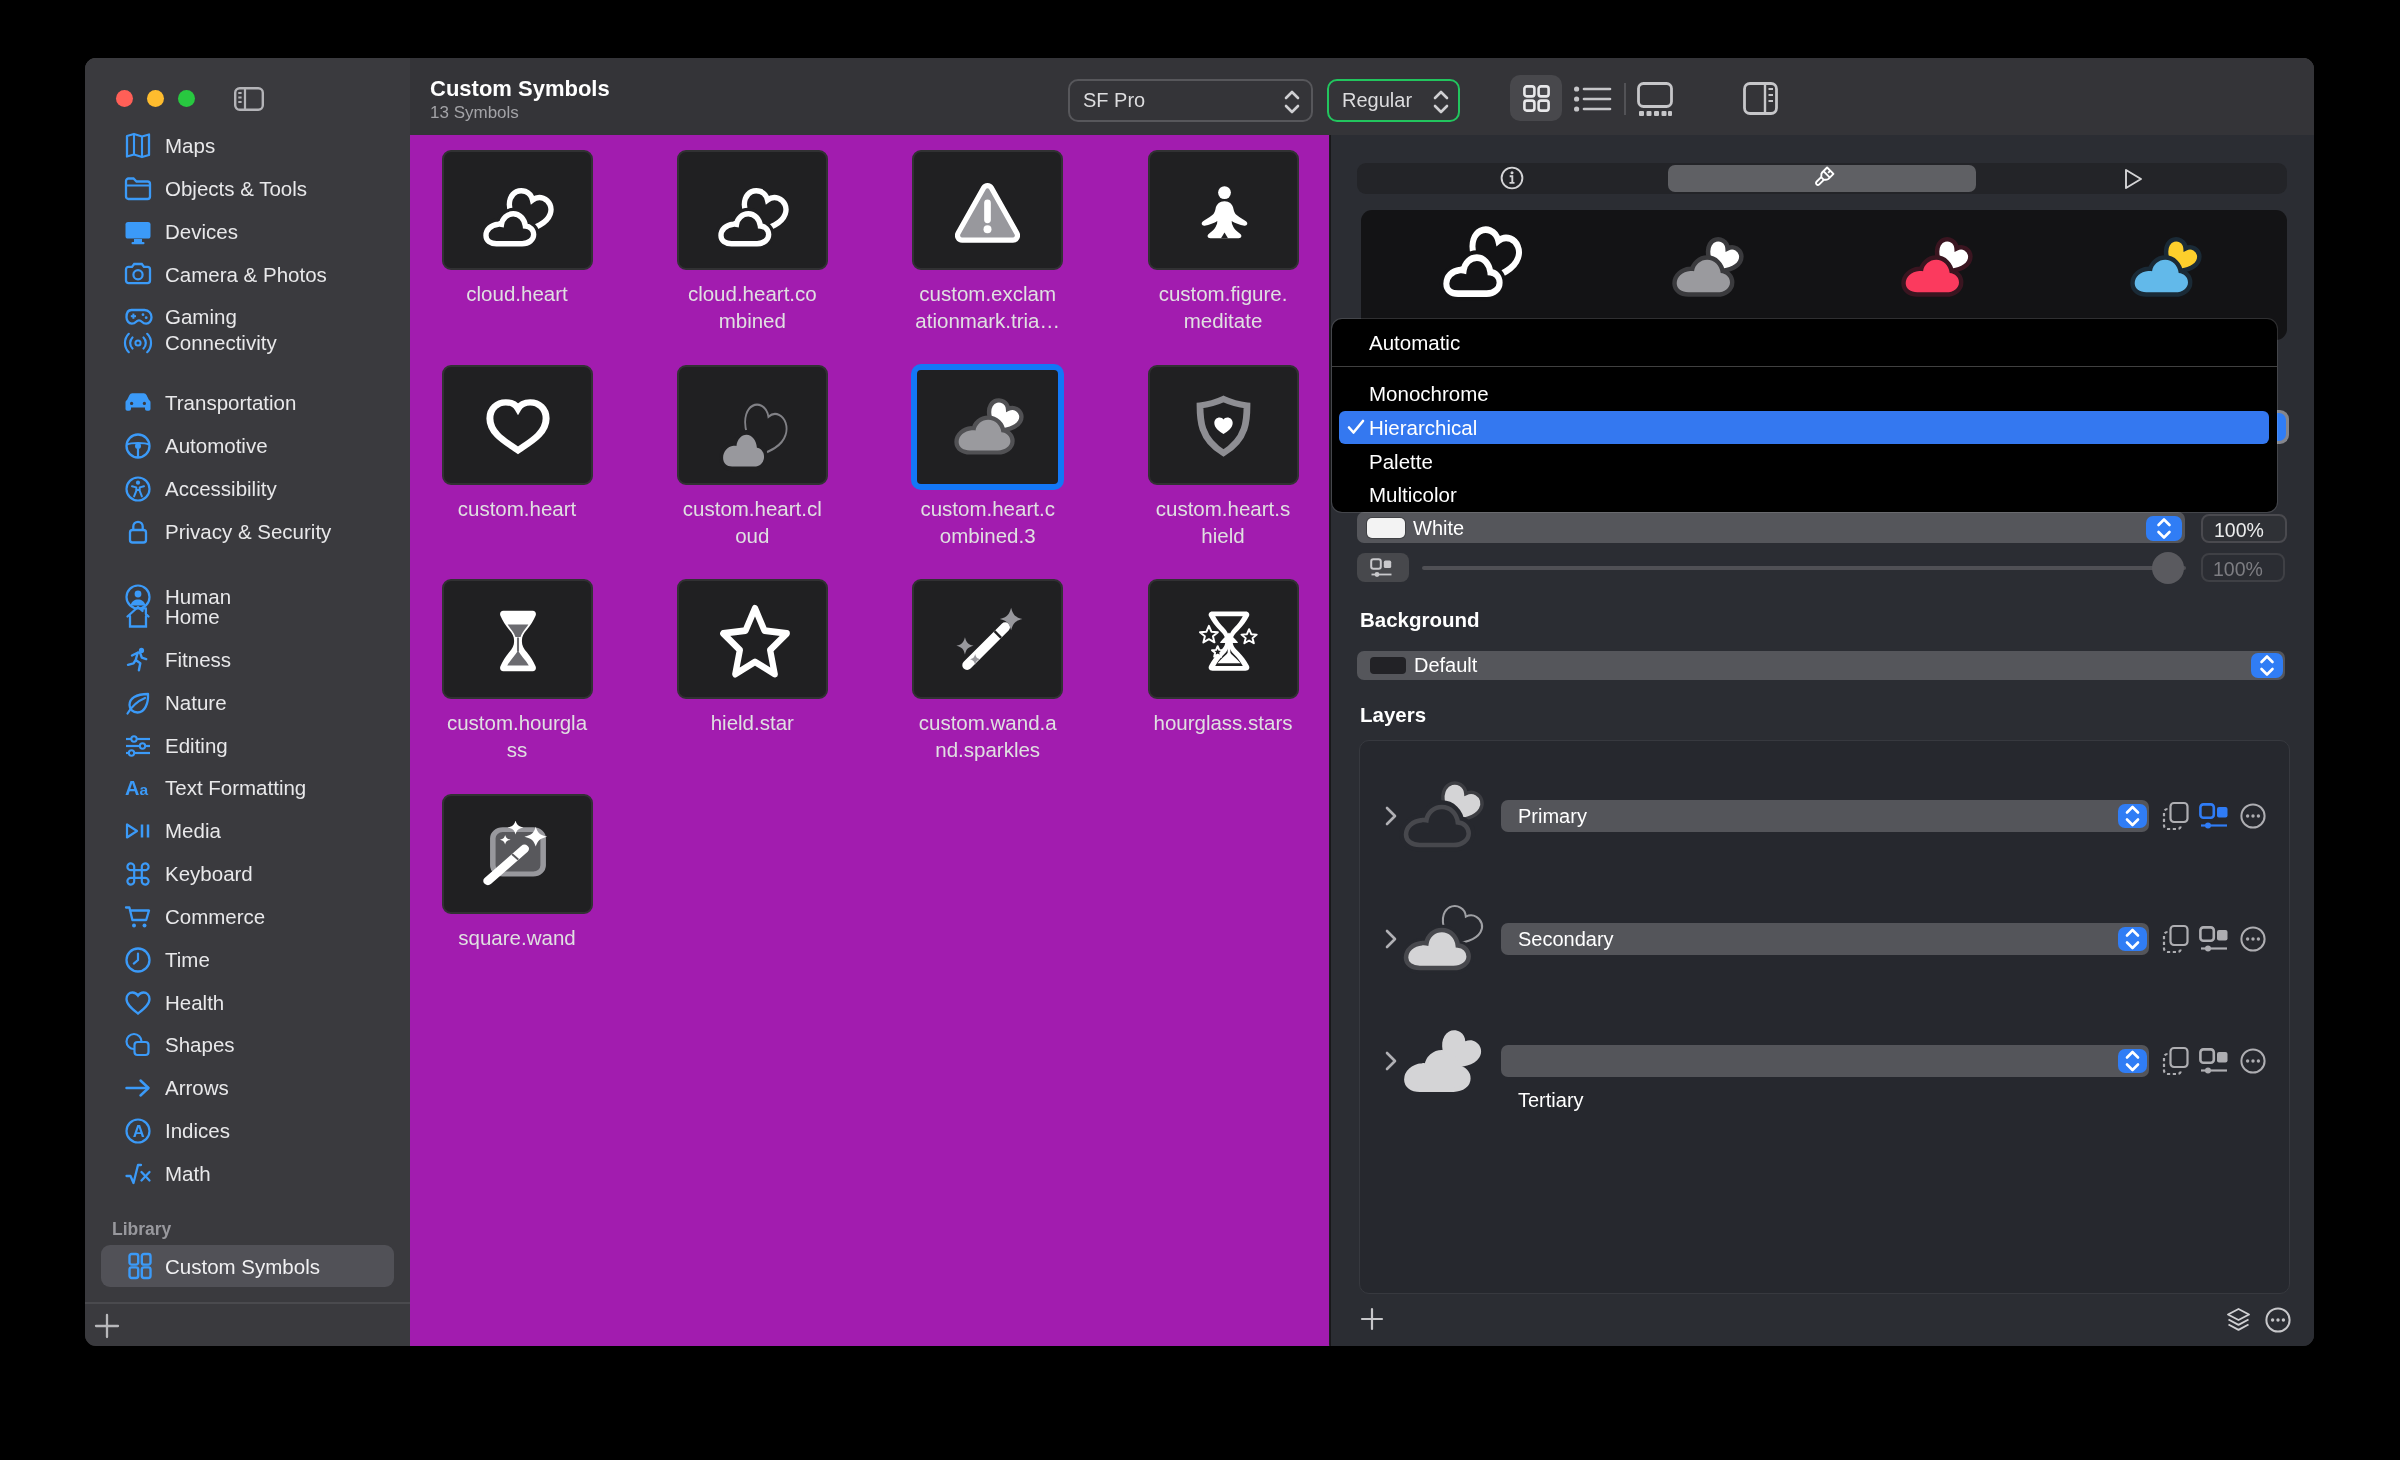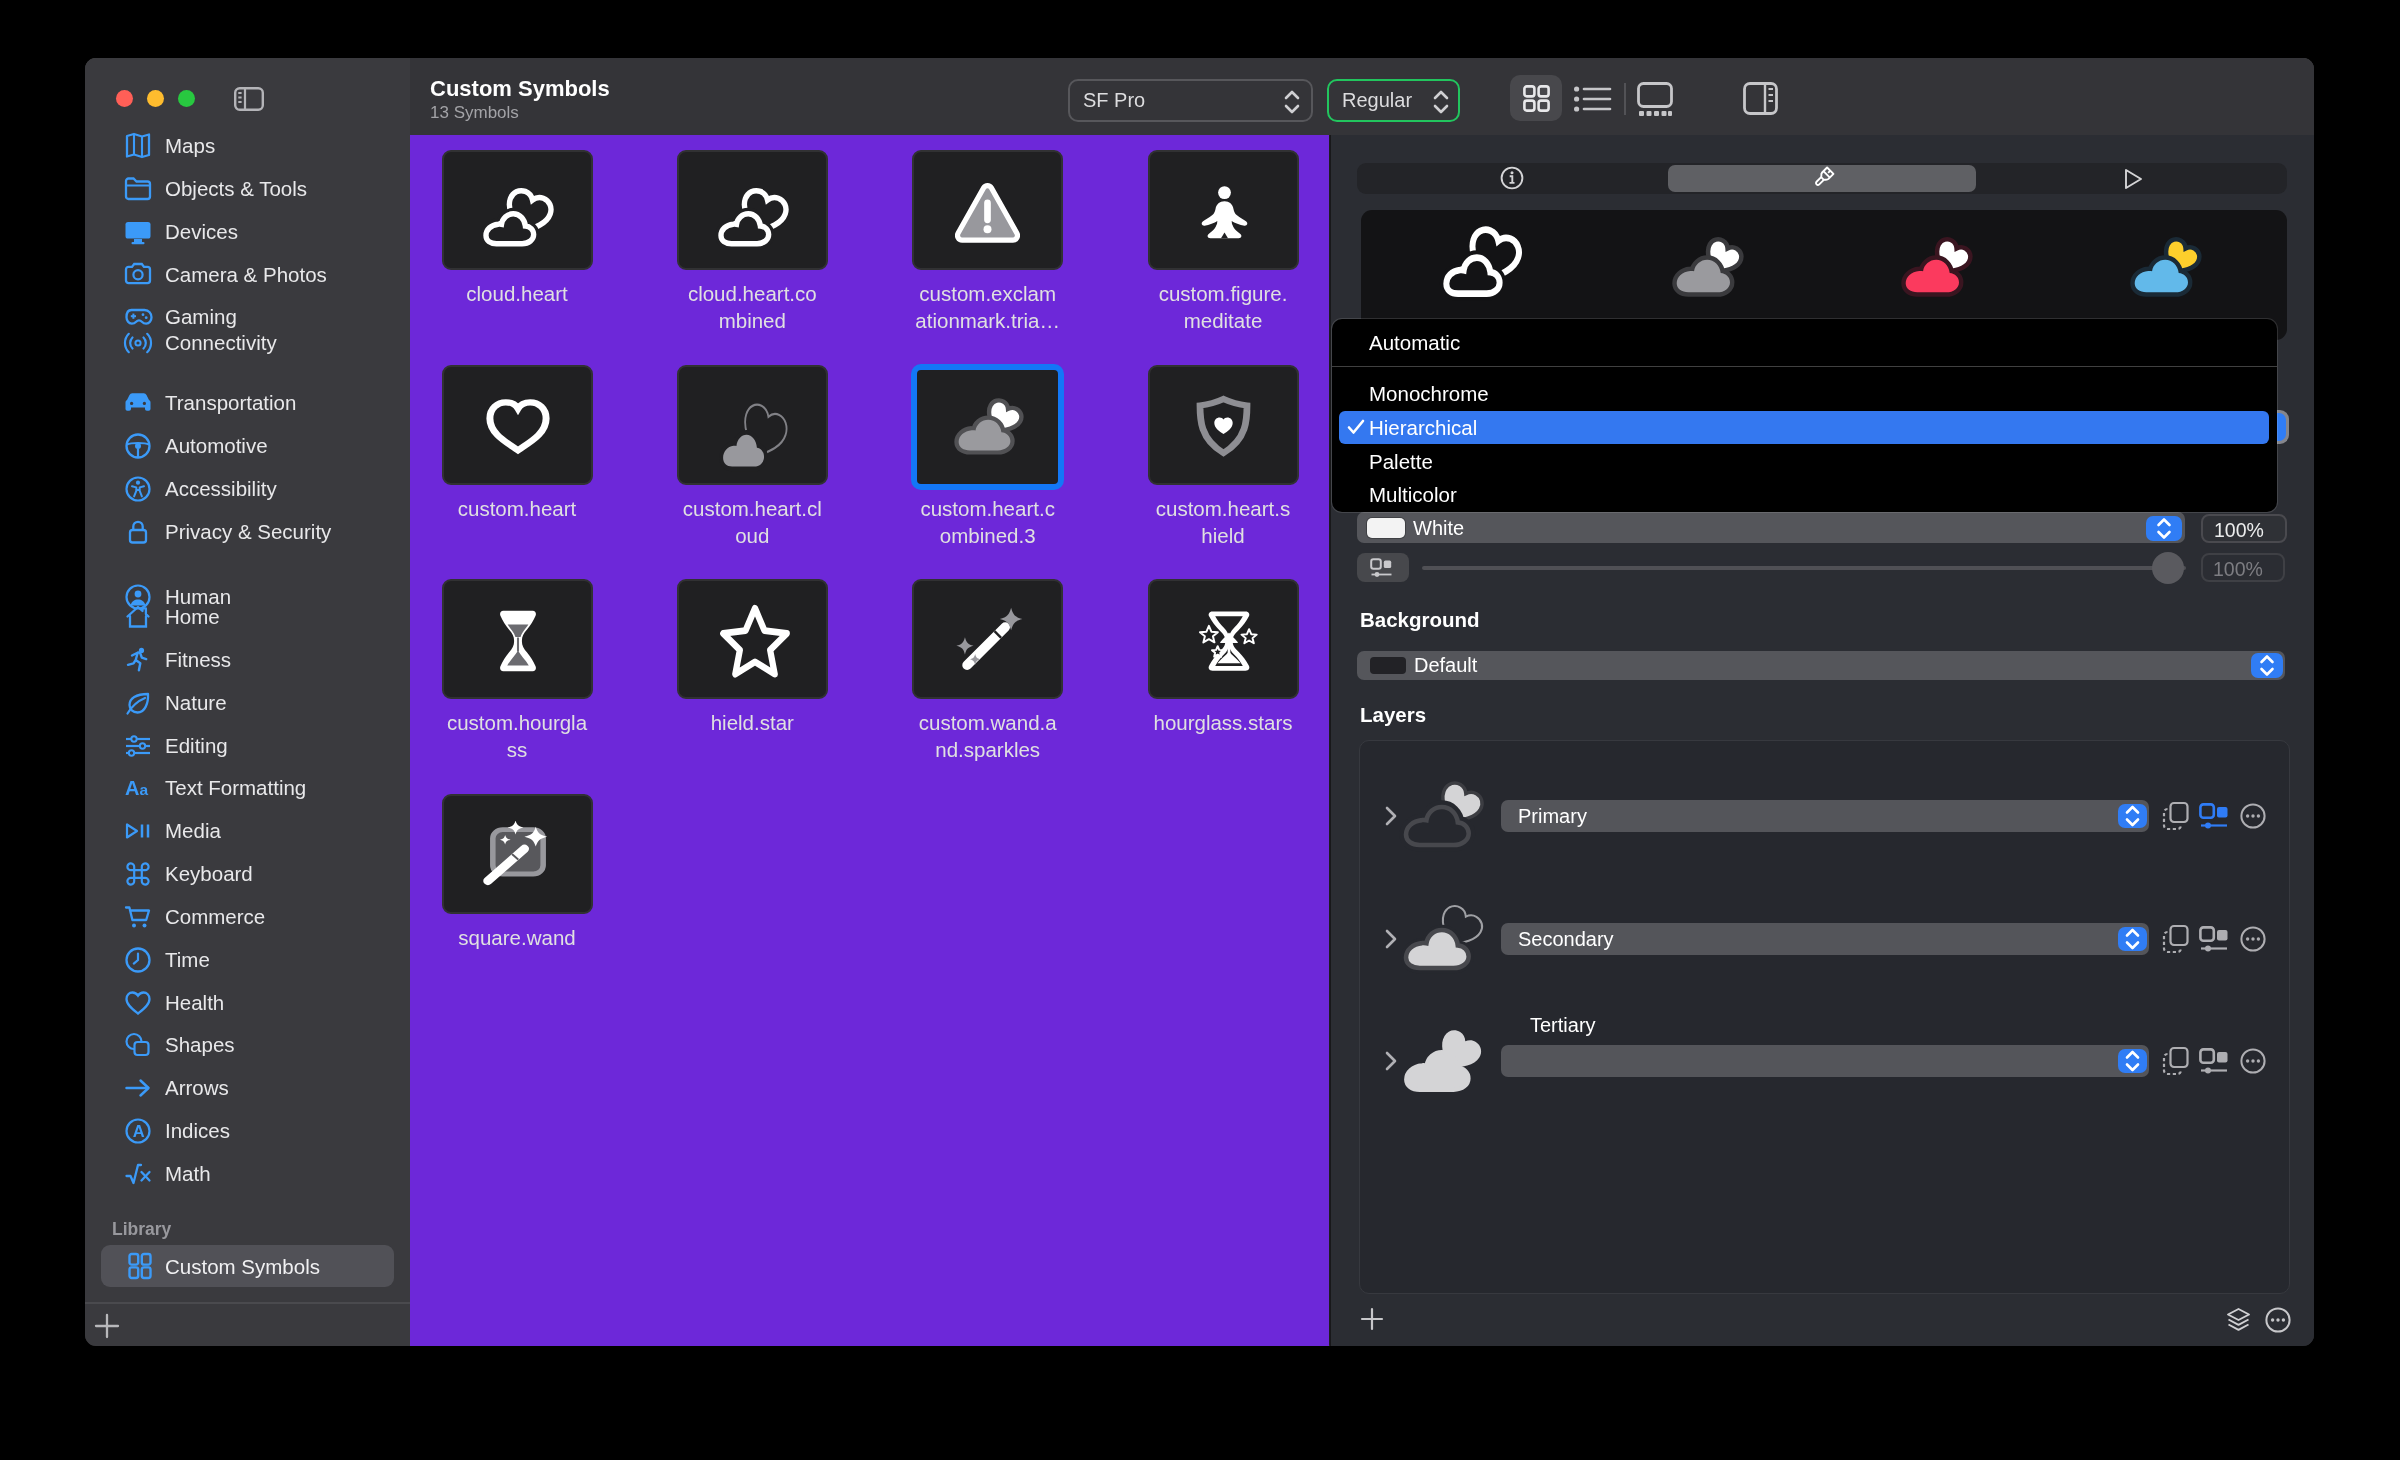--- a/index.html
+++ b/index.html
@@ -10,21 +10,21 @@
     border-radius:11px; background:#1d1d1f; overflow:hidden;
     box-shadow: inset 0 1px 0 rgba(255,255,255,0.16), inset 0 0 0 1px rgba(255,255,255,0.06); }
   .abs { position:absolute; }
   #titlebar-left { position:absolute; left:0; top:0; width:325px; height:77px; background:#3a3a3e; }
   #titlebar-right { position:absolute; left:325px; top:0; width:1904px; height:77px; background:#343438; }
   .light { position:absolute; top:32px; width:17px; height:17px; border-radius:50%; }
   #sidebar { position:absolute; left:0; top:77px; width:325px; height:1211px; background:#3a3a3e; }
   .srow { position:absolute; left:0; width:325px; height:43px; }
   .srow .sic { position:absolute; left:38px; top:50%; transform:translateY(-50%); width:30px; height:30px; display:flex; align-items:center; justify-content:center; }
   .srow .stx { position:absolute; left:80px; top:50%; transform:translateY(-50%); font-size:20.5px; color:#e8e8ea; white-space:nowrap; }
-  #content { position:absolute; left:325px; top:77px; width:919px; height:1211px; background:#6d28d9; }
+  #content { position:absolute; left:325px; top:77px; width:919px; height:1211px; background:#a21caf; }
   .tile { position:absolute; width:151px; height:120px; border:2px solid #313133; border-radius:9px; background:#202022; }
   .tlabel { position:absolute; width:200px; text-align:center; font-size:20.5px; line-height:27px; color:#e0e0e1; }
   #rpanel { position:absolute; left:1259px; top:77px; width:970px; height:1211px; background:#2b2d33; }
   .prow { position:absolute; background:#55565b; border-radius:7px; }
   .stepper { position:absolute; background:#307df5; border-radius:6px; }
   .ptext { position:absolute; color:#fff; font-size:20px; white-space:nowrap; }
 </style>
 </head>
 <body>
 <div id="screen">
@@ -675,21 +675,21 @@
           <svg width="80" height="62" viewBox="0 0 80 62" style="overflow:visible">
 <g transform="translate(54,23) rotate(32) scale(2.05)">
               <path d="M12 21.35 C 6.4 16.9 2 13.2 2 8.6 C 2 5.4 4.4 3 7.5 3 C 9.4 3 11 4 12 5.5 C 13 4 14.6 3 16.5 3 C 19.6 3 22 5.4 22 8.6 C 22 13.2 17.6 16.9 12 21.35 Z" transform="translate(-12,-12.2)" fill="#d4d4d6"></path>
             </g>
 <g transform="translate(2,22) scale(0.95)">
               <path d="M14.5 40 H50 C59.5 40 66 34.5 66 27.8 C66 21.5 61 16.6 54.5 16.2 C53.5 7 46.5 0 37.8 0 C29.5 0 22.7 6 21.5 14 C20 13.7 18.4 13.6 16.8 13.8 C7 14.8 0 21 0 29 C0 35.8 6 40 14.5 40 Z" fill="#d4d4d6" stroke="#d4d4d6" stroke-width="4"></path>
             </g>
 </svg>
         </div>
       <div class="prow" style="left:157px; top:910px; width:648px; height:32px; background:#54555a;"></div>
-      <div class="ptext" style="left:174px; top:879px;margin-left:12px;">Tertiary</div>
+      <div class="ptext" style="left:174px; top:954px;">Tertiary</div>
       <div class="stepper" style="left:774px; top:914px; width:29px; height:24px; border-radius:7px;">
 <svg width="29" height="24" viewBox="0 0 29 24">
             <polyline points="9.0,8.5 14.5,3.0 20.0,8.5" fill="none" stroke="#fff" stroke-width="2.6" stroke-linecap="round" stroke-linejoin="round"></polyline>
             <polyline points="9.0,15.5 14.5,21.0 20.0,15.5" fill="none" stroke="#fff" stroke-width="2.6" stroke-linecap="round" stroke-linejoin="round"></polyline>
           </svg></div>
       <svg class="abs" style="left:818px; top:911px;" width="28" height="30" viewBox="0 0 28 30">
 <rect x="8.5" y="2" width="17" height="19" rx="3.5" fill="none" stroke="#aeaeb2" stroke-width="2.2"></rect>
 <path d="M5.5 8 a3.5 3.5 0 0 0-3.5 3.5 v13 a3.5 3.5 0 0 0 3.5 3.5 h10 a3.5 3.5 0 0 0 3.5-3.5" fill="none" stroke="#aeaeb2" stroke-width="2.2" stroke-dasharray="3.2 2.6"></path>
         </svg>
       <svg class="abs" style="left:855px; top:913px;" width="30" height="26" viewBox="0 0 30 26">

